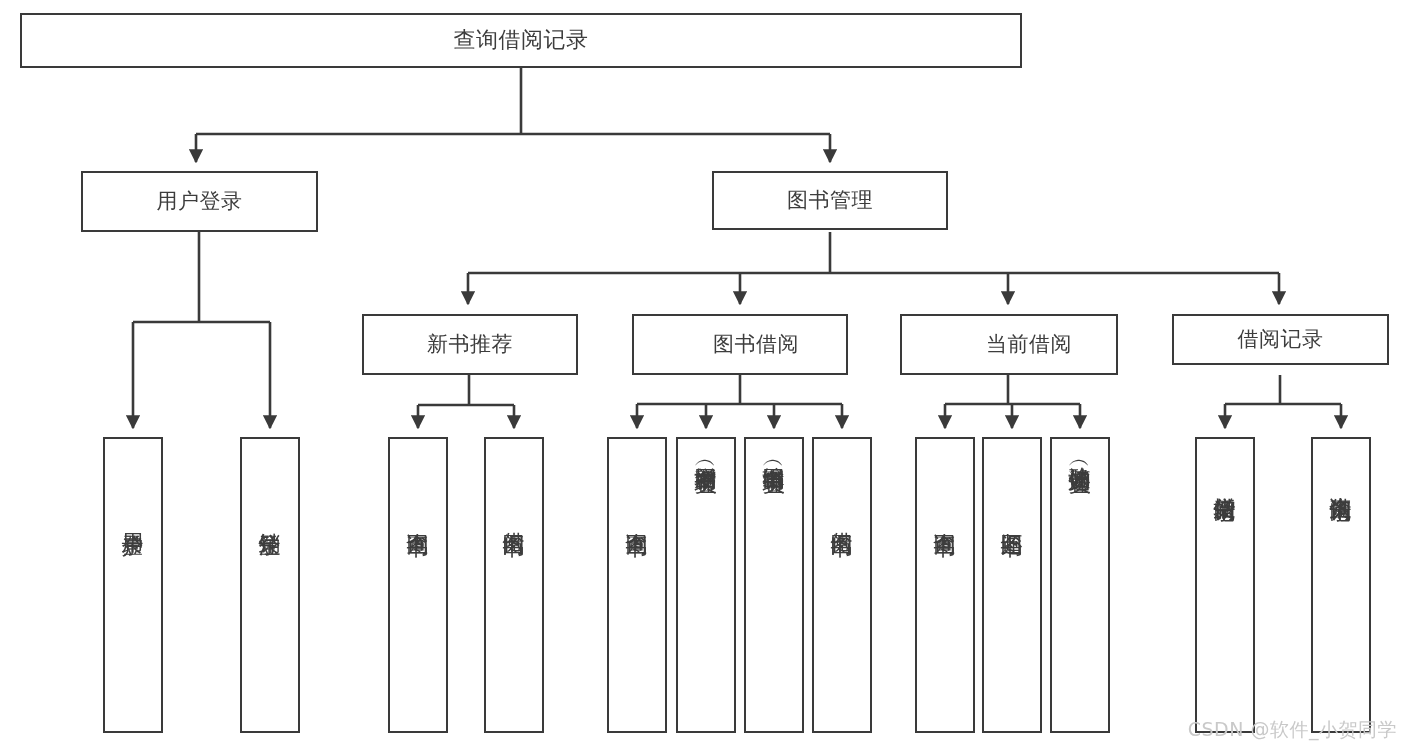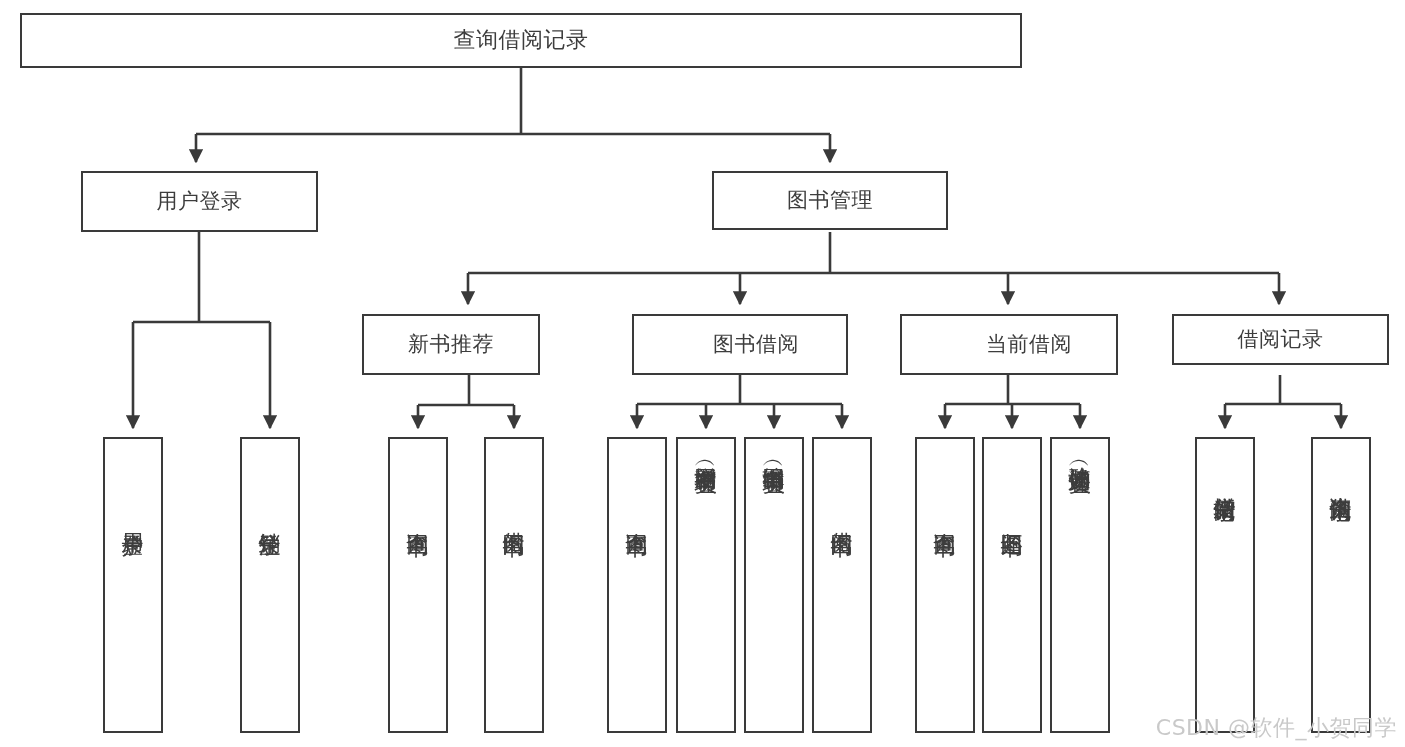--- a/index.html
+++ b/index.html
@@ -67,21 +67,21 @@
   .node.vert.tall .label {
     margin-top: 8px;
   }
   .node.vert.medtall .label {
     margin-top: 38px;
   }
   #watermark {
     position: absolute;
     right: 8px;
     bottom: 4px;
-    font-size: 22px;
+    font-size: 19px;
     color: #c9c9c9;
     z-index: 5;
     white-space: nowrap;
     letter-spacing: 0.5px;
     margin-left: 40px;
   }
 </style>
 </head>
 <body>
 
@@ -142,21 +142,21 @@
   </div>
 
   <div class="node horiz l2" style="left:81px; top:171px; width:237px; height:61px;">
     <span class="label">用户登录</span>
   </div>
 
   <div class="node horiz l2" style="left:712px; top:171px; width:236px; height:59px;">
     <span class="label">图书管理</span>
   </div>
 
-  <div class="node horiz l3" style="left:362px; top:314px; width:178px; height:61px;">
+  <div class="node horiz l3" style="left:362px; top:314px; width:216px; height:61px;">
     <span class="label">新书推荐</span>
   </div>
 
   <div class="node horiz l3" style="left:632px; top:314px; width:216px; height:61px;padding-left:32px;">
     <span class="label">图书借阅</span>
   </div>
 
   <div class="node horiz l3" style="left:900px; top:314px; width:218px; height:61px;padding-left:40px;">
     <span class="label">当前借阅</span>
   </div>

